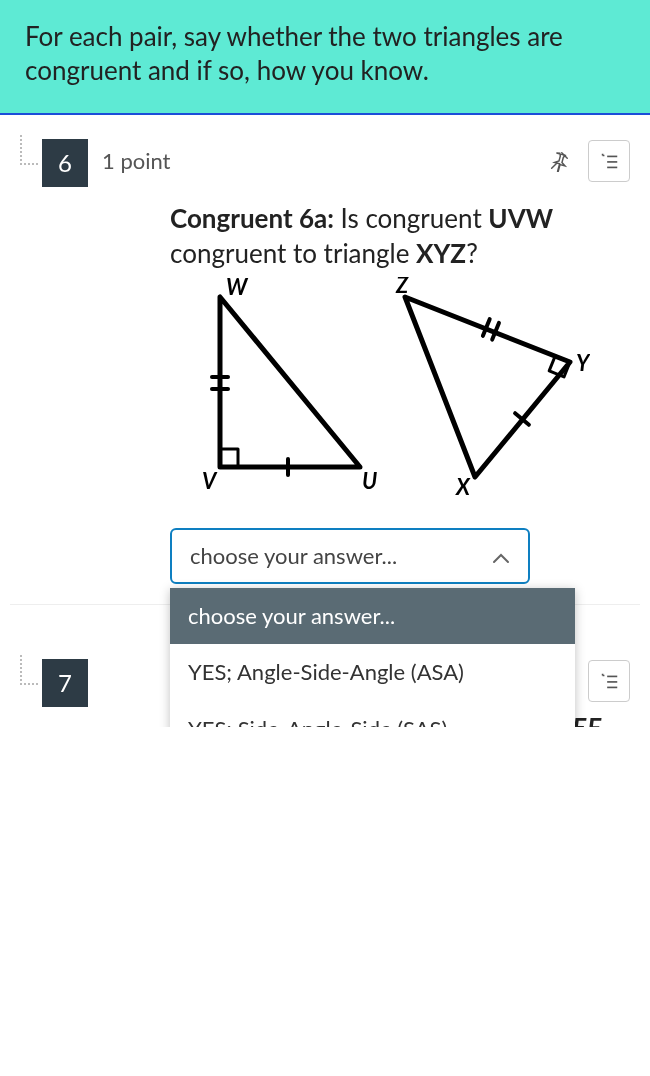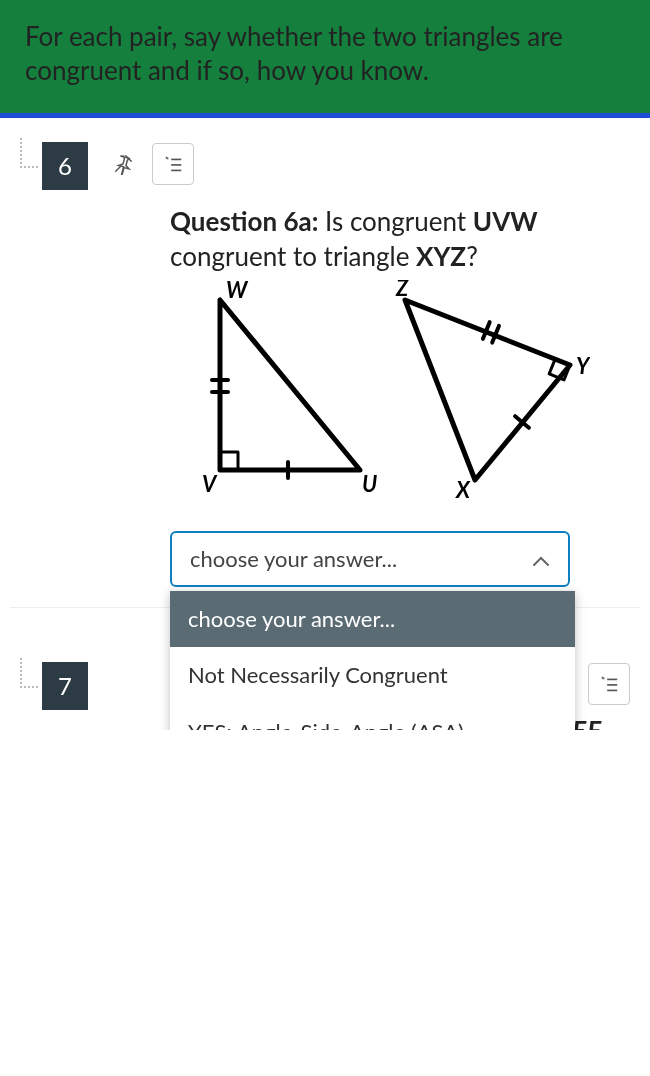--- a/index.html
+++ b/index.html
@@ -3,26 +3,26 @@
 <meta charset="utf-8">
 <style>
   * { box-sizing: border-box; margin: 0; padding: 0; }
   body {
     font-family: "Lato", "Helvetica Neue", Helvetica, Arial, sans-serif;
     background: #fff;
     width: 650px;
     color: #2d3b45;
   }
   .instructions {
-    background: #15803d;
+    background: #5eead4;
     padding: 20px 25px 25px 25px;
     font-size: 26px;
     line-height: 1.3;
     color: #222;
-    border-bottom: 5px solid #1d4ed8;
+    border-bottom: 2px solid #1d4ed8;
   }
   .question-block {
     position: relative;
     padding: 20px 10px 20px 10px;
   }
   .q-header {
     display: flex;
     align-items: center;
     gap: 14px;
     padding-left: 10px;
@@ -89,21 +89,21 @@
   }
   .q-title .bold { font-weight: 700; }
   .q-title .italic { font-weight: 700; }
   .triangles {
     margin-top: 6px;
     width: 420px;
     height: 230px;
   }
   .dropdown-wrap {
     margin-top: 18px;
-    width: 400px;
+    width: 360px;
     position: relative;
     z-index: 10;
   }
   .dropdown-select {
     border: 2px solid #0e7fc1;
     border-radius: 6px;
     height: 56px;
     display: flex;
     align-items: center;
     justify-content: space-between;
@@ -161,41 +161,42 @@
 <body>
 
 <div class="instructions">For each pair, say whether the two triangles are congruent and if so, how you know.</div>
 
 <div class="question-block">
   <div class="q-header">
     <div class="q-marker-wrap">
       <div class="q-marker-dotted"></div>
       <div class="q-number">6</div>
     </div>
+    <div class="q-points">1 point</div>
     <div class="q-icons">
       <div class="icon-btn">
         <svg width="22" height="22" viewBox="0 0 24 24" fill="none" stroke="#555" stroke-width="1.6">
           <path d="M14 3l7 7-3 1-4 4 1 5-4-4-6 6 0-1 6-6-4-4 5 1 4-4 1-3z" transform="rotate(-30 12 12)"></path>
           <path d="M15 3l6 6M9 15l-5 5" stroke-linecap="round"></path>
         </svg>
       </div>
       <div class="icon-btn outlined">
         <svg width="22" height="22" viewBox="0 0 24 24" fill="none" stroke="#555" stroke-width="1.8">
           <path d="M5 6l4 0M5 6l0-3" stroke-dasharray="2 2"></path>
           <line x1="10" y1="7" x2="21" y2="7"></line>
           <line x1="10" y1="13" x2="21" y2="13"></line>
           <line x1="10" y1="19" x2="21" y2="19"></line>
         </svg>
       </div>
     </div>
   </div>
 
   <div class="q-body">
     <div class="q-title">
-      <span class="bold">Question 6a:</span><span> Is congruent </span><span class="italic">UVW</span><span> congruent to triangle </span><span class="italic">XYZ</span><span>?</span>
+      <span class="bold">Congruent 6a:</span><span> Is congruent </span><span class="italic">UVW</span><span> congruent to triangle </span><span class="italic">XYZ</span><span>?</span>
     </div>
 
     <svg class="triangles" viewBox="0 0 420 230">
 
       <g stroke="#000" stroke-width="5" fill="none" stroke-linejoin="round" stroke-linecap="round">
         <polygon points="50,20 50,190 190,190"></polygon>
 
         <rect x="50" y="172" width="18" height="18" stroke-width="3" fill="none"></rect>
 
         <line x1="42" y1="100" x2="58" y2="100" stroke-width="4"></line>
@@ -232,21 +233,20 @@
       <div class="dropdown-select">
         <span>choose your answer...</span>
         <span class="dropdown-caret">
           <svg width="18" height="12" viewBox="0 0 18 12">
               <path d="M2 10 L9 3 L16 10" stroke="#666" stroke-width="2" fill="none" stroke-linecap="round"></path>
             </svg>
         </span>
       </div>
       <div class="dropdown-menu">
         <div class="dropdown-item selected">choose your answer...</div>
-        <div class="dropdown-item">Not Necessarily Congruent</div>
         <div class="dropdown-item">YES; Angle-Side-Angle (ASA)</div>
         <div class="dropdown-item">YES; Side-Angle-Side (SAS)</div>
       </div>
     </div>
   </div>
 </div>
 
 <div class="divider"></div>
 
 <div class="question-block q7-block">

